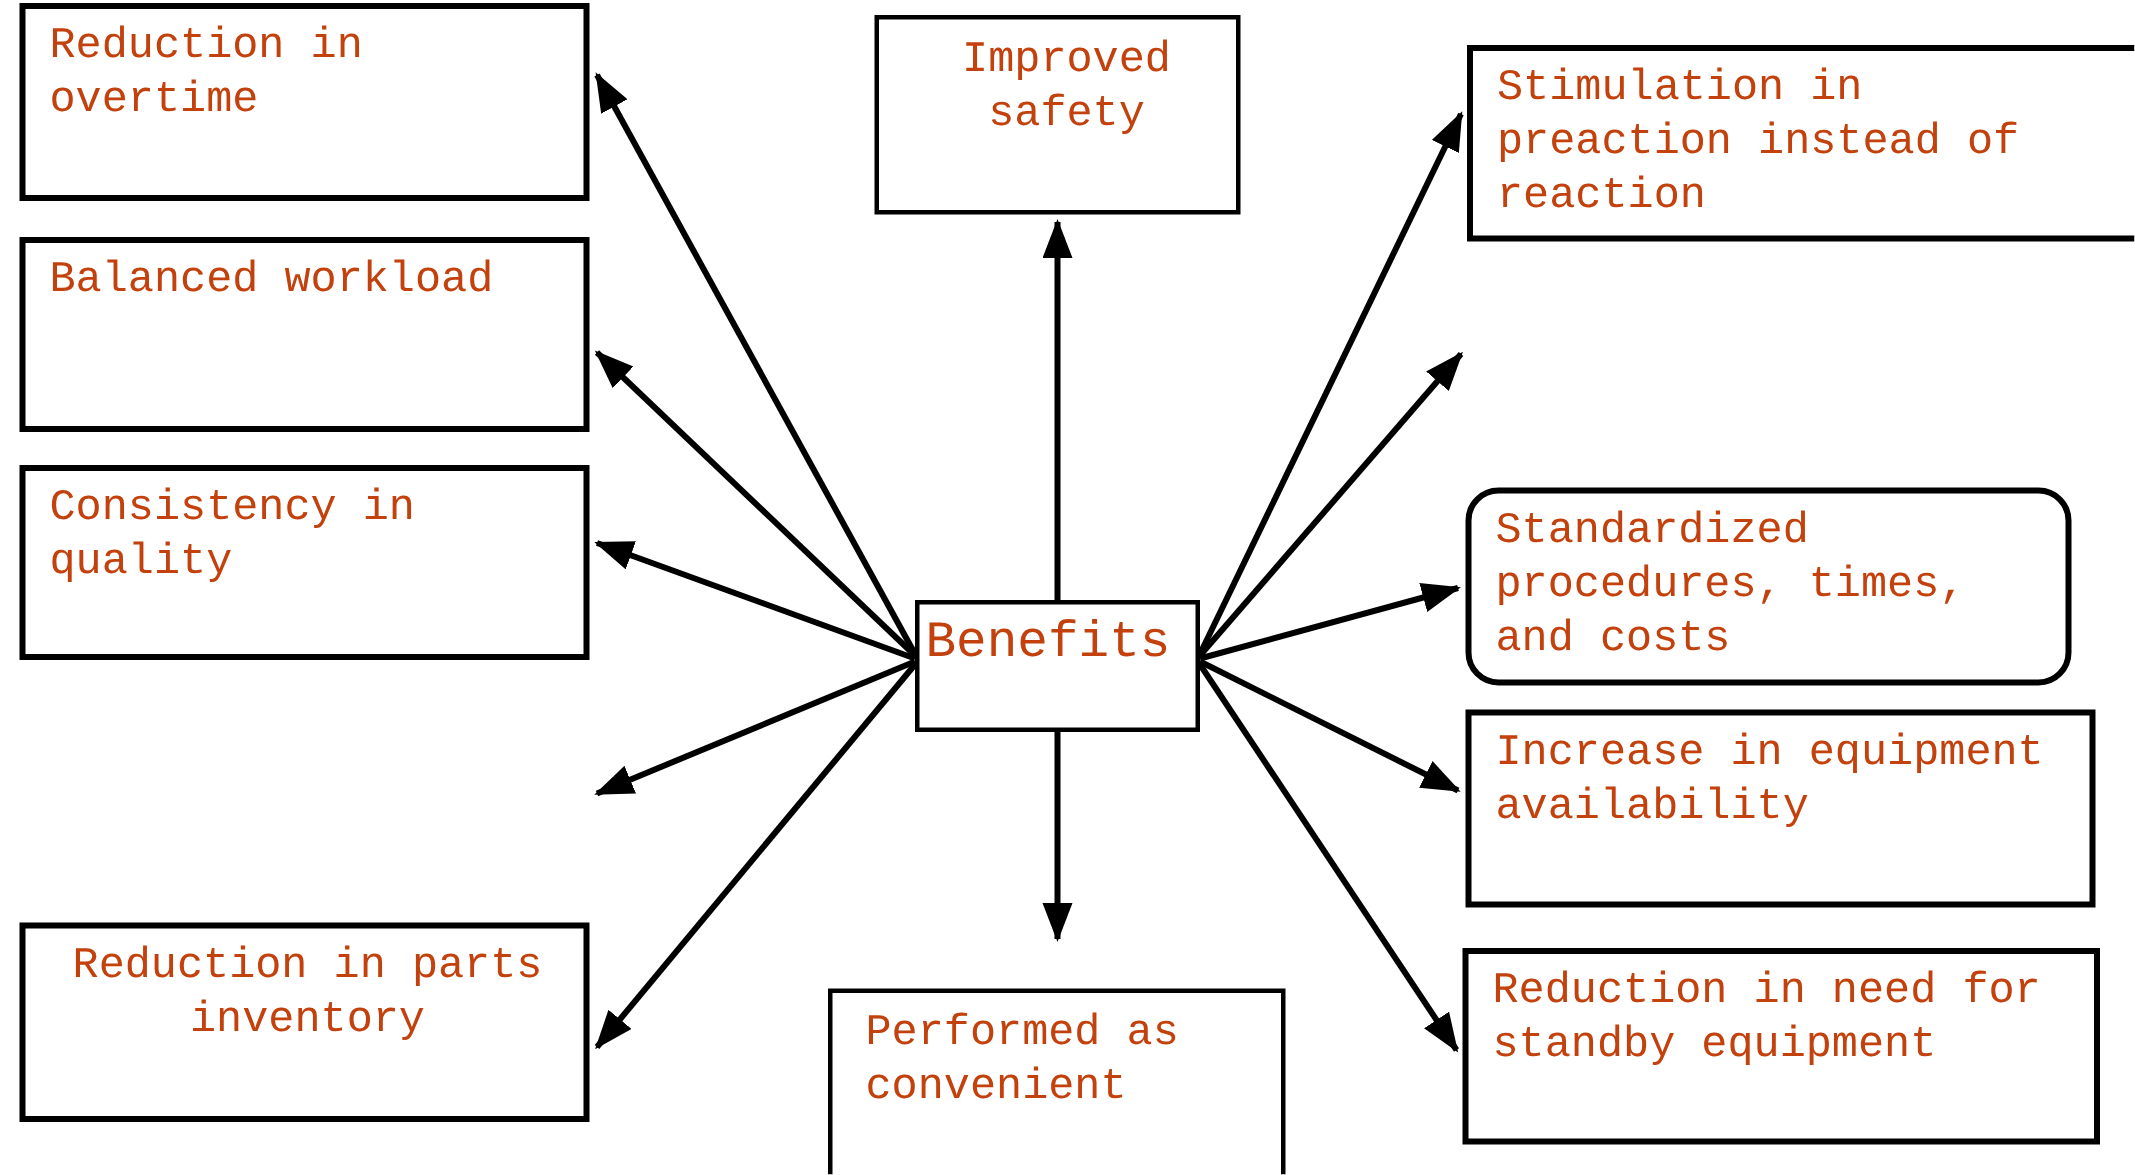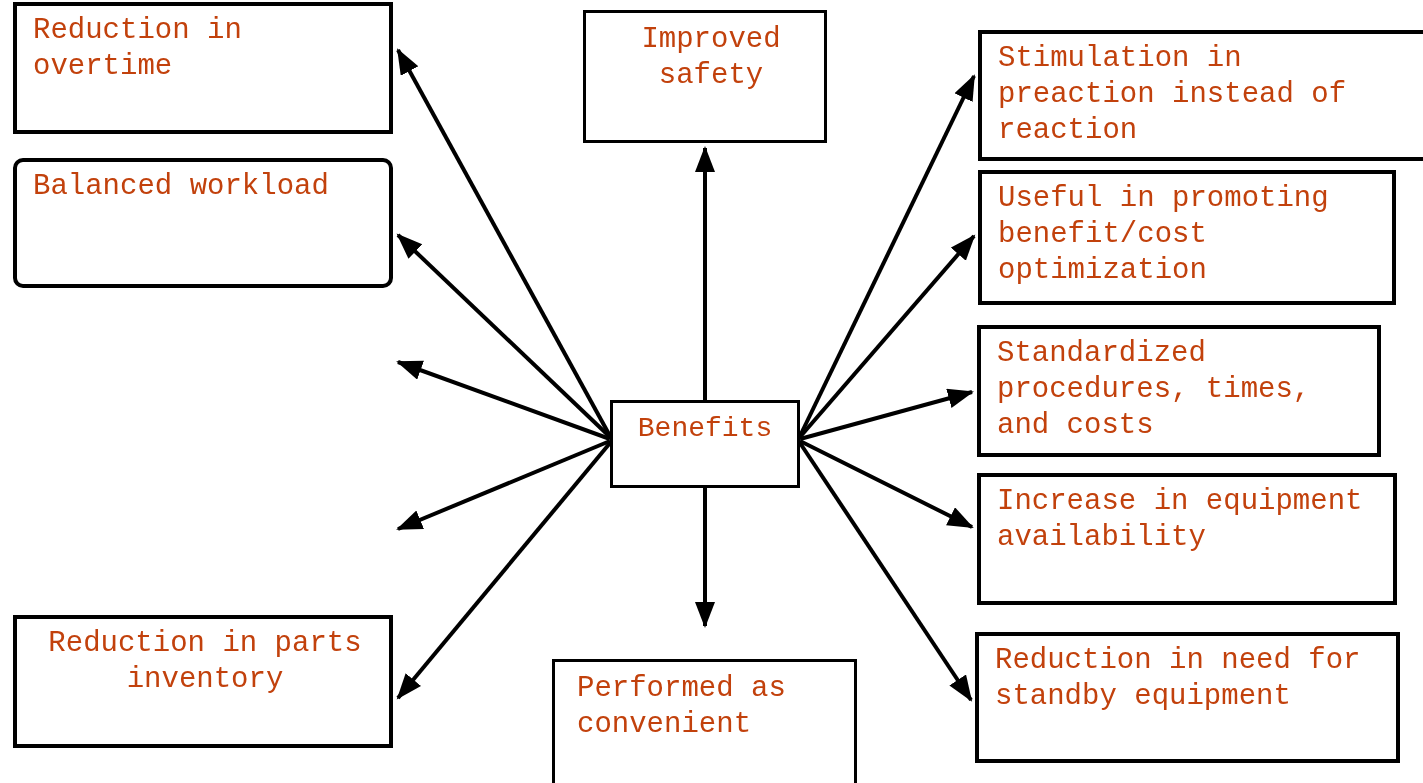--- a/index.html
+++ b/index.html
@@ -21,38 +21,38 @@
     box-sizing: border-box;
     border: 4px solid #000000;
     background: #ffffff;
     font-size: 29px;
     line-height: 36px;
     padding: 7px 12px 0 16px;
     z-index: 2;
   }
   .node-center {
     border-width: 3px;
-    text-align: center;
-    font-size: 28px;
+    text-align: left;
+    font-size: 34px;
     padding: 8px 4px 0 4px;
   }
   .node-topbottom {
     border-width: 3px;
     padding: 9px 10px 0 22px;
   }
   
   #node-l0 { left: 13px;  top: 2px;   width: 380px; height: 132px; }
-  #node-l1 { left: 13px;  top: 158px; width: 380px; height: 130px; border-radius: 10px; }
+  #node-l1 { left: 13px;  top: 158px; width: 380px; height: 130px; }
   #node-l2 { left: 13px;  top: 310px; width: 380px; height: 130px; }
   #node-l3 { left: 13px;  top: 462px; width: 380px; height: 130px; }
   #node-l4 { left: 13px;  top: 615px; width: 380px; height: 133px; text-align: center; }
   
   #node-r0 { left: 978px; top: 30px;  width: 452px; height: 131px; }
   #node-r1 { left: 978px; top: 170px; width: 418px; height: 135px; }
-  #node-r2 { left: 977px; top: 325px; width: 404px; height: 132px; }
+  #node-r2 { left: 977px; top: 325px; width: 404px; height: 132px; border-radius: 22px; }
   #node-r3 { left: 977px; top: 473px; width: 420px; height: 132px; }
   #node-r4 { left: 975px; top: 632px; width: 425px; height: 131px; }
   
   #node-top    { left: 583px; top: 10px;  width: 244px; height: 133px; text-align: center; }
   #node-hub    { left: 610px; top: 400px; width: 190px; height: 88px;  }
   #node-bottom { left: 552px; top: 659px; width: 305px; height: 132px; }
 
   #arrow-layer {
     position: absolute;
     left: 0;
@@ -88,24 +88,24 @@
     <line x1="800" y1="439" x2="972" y2="392" marker-end="url(#ah)"></line>
     <line x1="800" y1="441" x2="972" y2="527" marker-end="url(#ah)"></line>
     <line x1="800" y1="443" x2="971" y2="700" marker-end="url(#ah)"></line>
 
     <line x1="705" y1="400" x2="705" y2="148" marker-end="url(#ah)"></line>
     <line x1="705" y1="488" x2="705" y2="626" marker-end="url(#ah)"></line>
   </svg>
 
   <div class="node" id="node-l0">Reduction in overtime</div>
   <div class="node" id="node-l1">Balanced workload</div>
+  <div class="node" id="node-l2">Consistency in quality</div>
   <div class="node" id="node-l4">Reduction in parts inventory</div>
 
   <div class="node" id="node-r0">Stimulation in preaction instead of reaction</div>
-  <div class="node" id="node-r1">Useful in promoting benefit/cost optimization</div>
   <div class="node" id="node-r2">Standardized procedures, times, and costs</div>
   <div class="node" id="node-r3">Increase in equipment availability</div>
   <div class="node" id="node-r4">Reduction in need for standby equipment</div>
 
   <div class="node node-topbottom" id="node-top">Improved safety</div>
   <div class="node node-center" id="node-hub">Benefits</div>
   <div class="node node-topbottom" id="node-bottom">Performed as convenient</div>
 
 </div>
 

